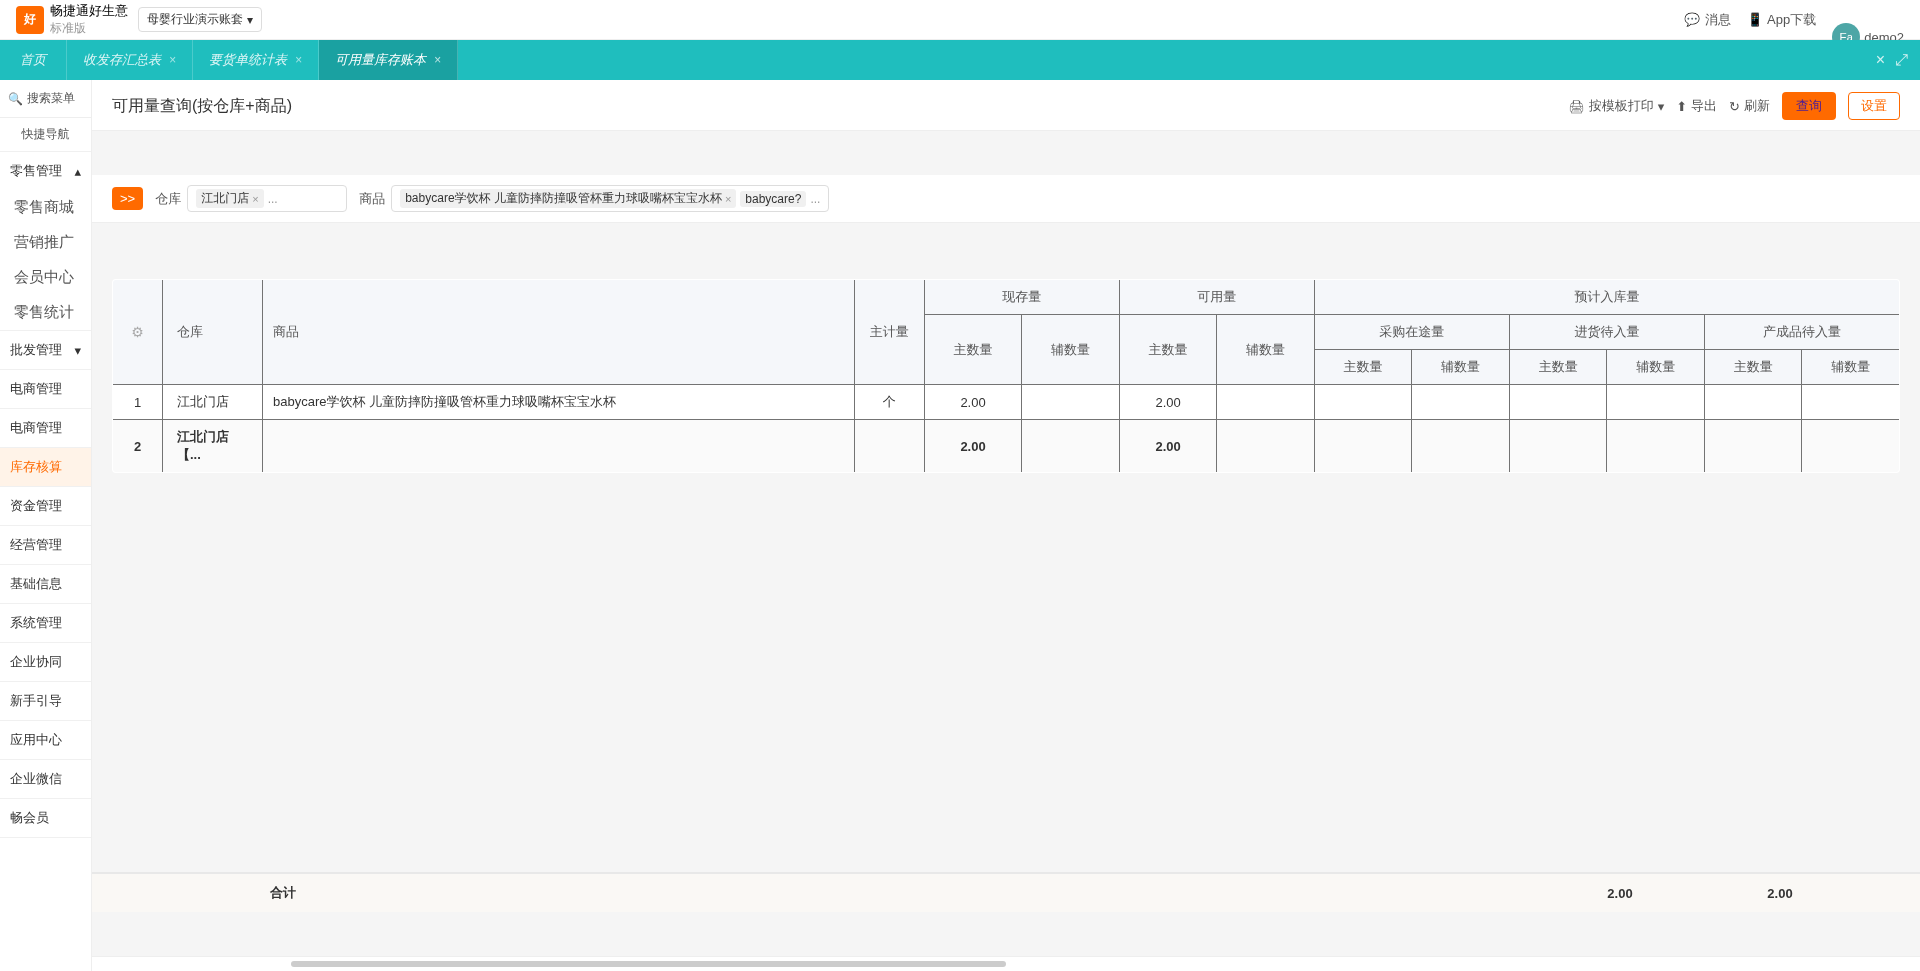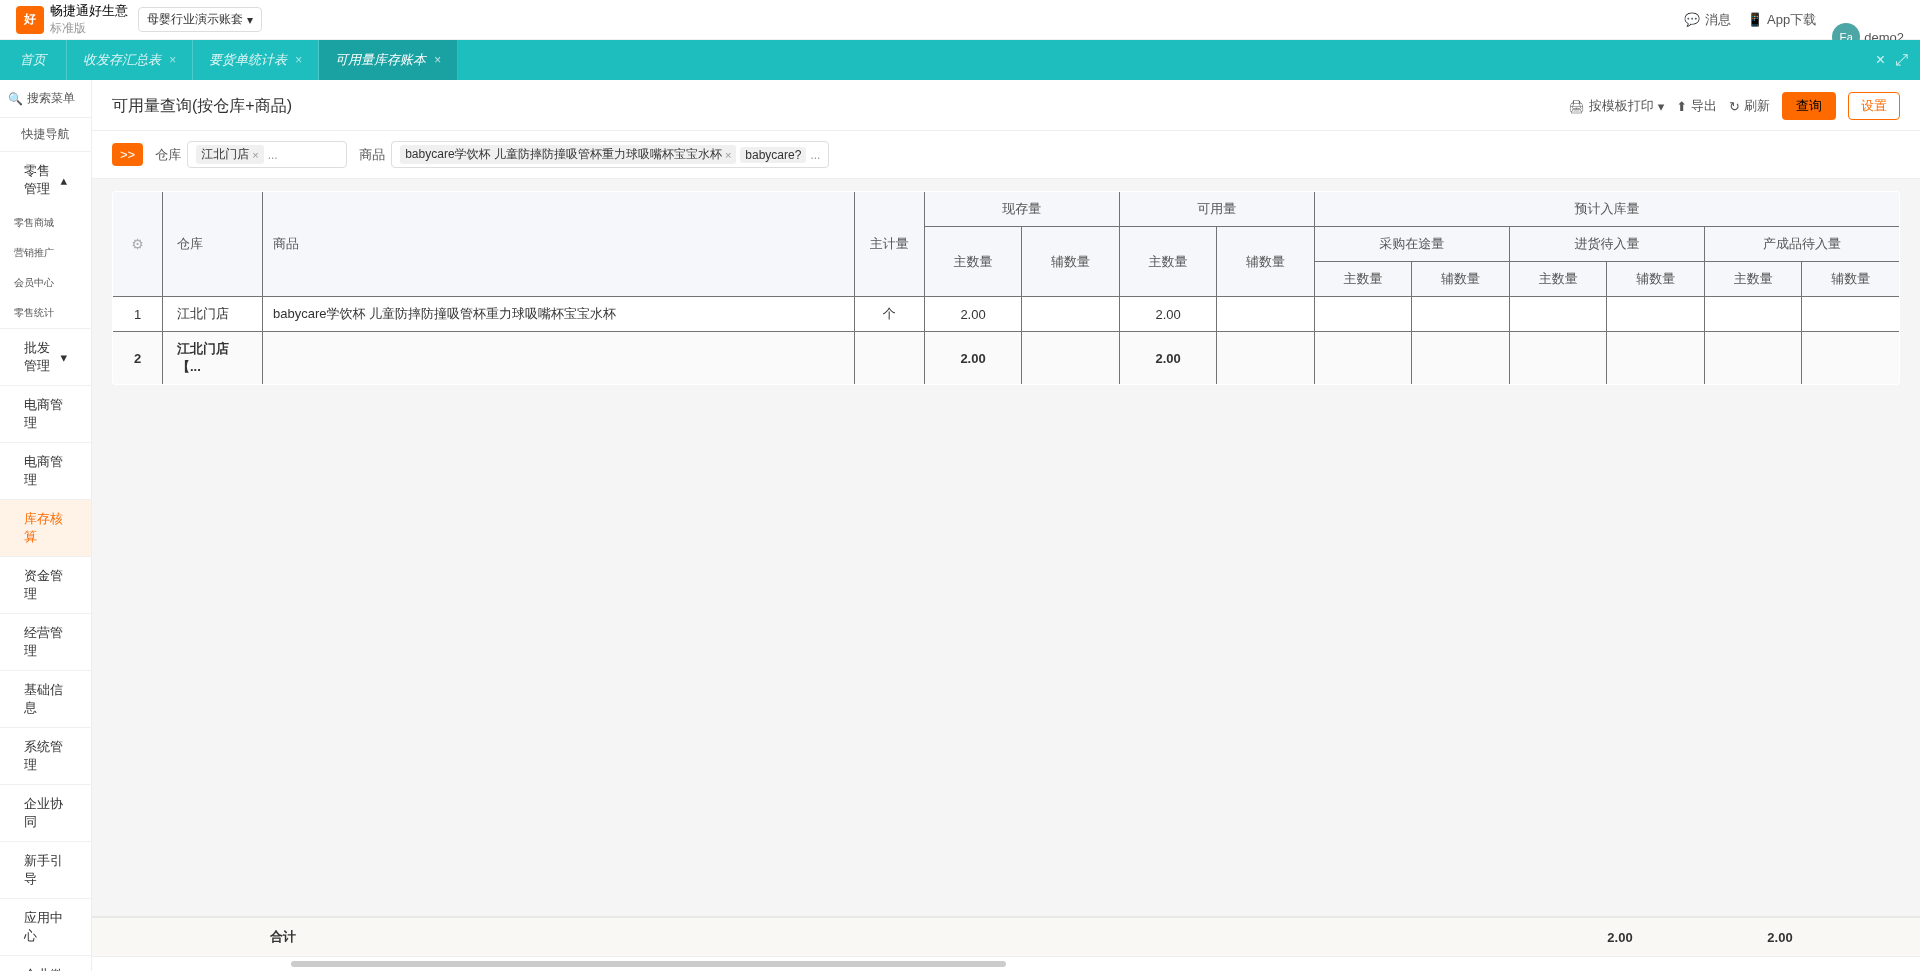--- a/index.html
+++ b/index.html
@@ -82,59 +82,60 @@
       color: #555;
       text-align: center;
       cursor: pointer;
       border-bottom: 1px solid #f0f0f0;
     }
     .sidebar-group {
       border-bottom: 1px solid #f0f0f0;
     }
     .sidebar-group-header {
       display: flex; align-items: center; justify-content: space-between;
-      padding: 10px 24px;
+      padding: 10px 10px;
       font-size: 13px;
       color: #333;
       cursor: pointer;
     }
     .sidebar-item {
       padding: 8px 14px;
-      font-size: 10px;
+      font-size: 15px;
       color: #555;
       cursor: pointer;
     }
 
     
     .content-area {
       flex: 1;
       display: flex;
       flex-direction: column;
       overflow: hidden;
       background: #f5f5f5;
+      gap: 44px;
     }
 
     
     .page-header {
       background: #fff;
       padding: 12px 20px 0 20px;
       border-bottom: 1px solid #eee;
       flex-shrink: 0;
     }
     .page-title-row {
       display: flex;
       align-items: center;
       justify-content: space-between;
       margin-bottom: 10px;
     }
     .page-title { font-size: 16px; color: #333; font-weight: 500; }
     .page-actions { display: flex; align-items: center; gap: 12px; font-size: 13px; color: #555; }
     .page-actions span { cursor: pointer; display: flex; align-items: center; gap: 4px; }
     .page-actions .btn-primary {
-      background: #ff6a00; color: #000000; border: none; border-radius: 4px;
+      background: #ff6a00; color: #4c1d95; border: none; border-radius: 4px;
       padding: 5px 14px; cursor: pointer; font-size: 13px;
     }
     .page-actions .btn-setting {
       background: #fff; color: #ff6a00; border: 1px solid #ff6a00; border-radius: 4px;
       padding: 4px 12px; cursor: pointer; font-size: 13px;
     }
 
     
     .filter-row {
       background: #fff;

